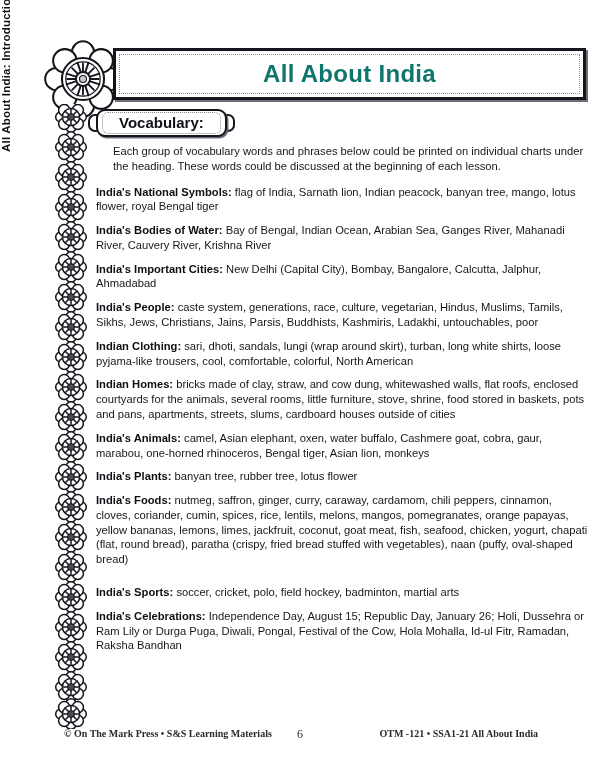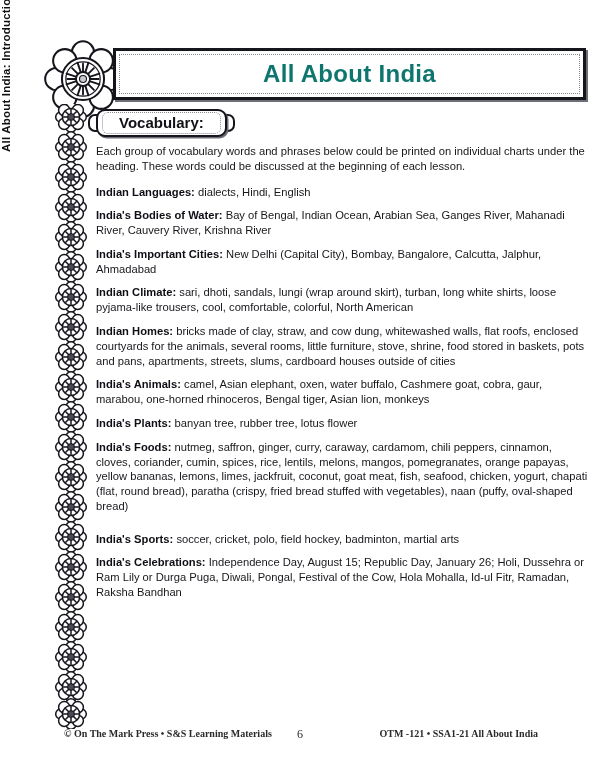--- a/index.html
+++ b/index.html
@@ -138,21 +138,21 @@
   
   .content {
     position: absolute;
     left: 96px;
     top: 144px;
     width: 492px;
   }
   .intro {
     font-size: 11.2px;
     line-height: 1.32;
-    margin: 0 0 11px 0;
+    margin: 0 0 11px 17px;
     color: #17171c;
   }
   .entry {
     font-size: 11.2px;
     line-height: 1.32;
     margin: 0 0 9px 0;
     color: #17171c;
   }
   .entry.tight { margin-bottom: 18px; }
   .entry .lbl {
@@ -279,42 +279,46 @@
         <use href="#rosette" x="3" y="570"></use>
         <use href="#rosette" x="3" y="597"></use>
       </g>
     </svg>
   </div>
 
   <div class="content">
 
     <p class="intro">Each group of vocabulary words and phrases below could be printed on individual charts under the heading.  These words could be discussed at the beginning of each lesson.</p>
 
-
-    <p class="entry">
-      <span class="lbl">Indian Languages:</span>
-      <span class="val">dialects, Hindi, English</span>
-    </p>
+    <p class="entry">
+      <span class="lbl">India's National Symbols:</span>
+      <span class="val">flag of India, Sarnath lion, Indian peacock, banyan tree, mango, lotus flower, royal Bengal tiger</span>
+    </p>
+
 
 
 
     <p class="entry">
       <span class="lbl">India's Bodies of Water:</span>
       <span class="val">Bay of Bengal, Indian Ocean, Arabian Sea, Ganges River, Mahanadi River, Cauvery River, Krishna River</span>
     </p>
 
     <p class="entry">
       <span class="lbl">India's Important Cities:</span>
       <span class="val">New Delhi (Capital City), Bombay, Bangalore, Calcutta, Jalphur, Ahmadabad</span>
     </p>
 
 
-
-    <p class="entry">
-      <span class="lbl">Indian Climate:</span>
+    <p class="entry">
+      <span class="lbl">India's People:</span>
+      <span class="val">caste system, generations, race, culture, vegetarian, Hindus, Muslims, Tamils, Sikhs, Jews, Christians, Jains, Parsis, Buddhists, Kashmiris, Ladakhi, untouchables, poor</span>
+    </p>
+
+    <p class="entry">
+      <span class="lbl">Indian Clothing:</span>
       <span class="val">sari, dhoti, sandals, lungi (wrap around skirt), turban, long white shirts, loose pyjama-like trousers, cool, comfortable, colorful, North American</span>
     </p>
 
     <p class="entry">
       <span class="lbl">Indian Homes:</span>
       <span class="val">bricks made of clay, straw, and cow dung, whitewashed walls, flat roofs, enclosed courtyards for the animals, several rooms, little furniture, stove, shrine, food stored in baskets, pots and pans, apartments, streets, slums, cardboard houses outside of cities</span>
     </p>
 
     <p class="entry">
       <span class="lbl">India's Animals:</span>

